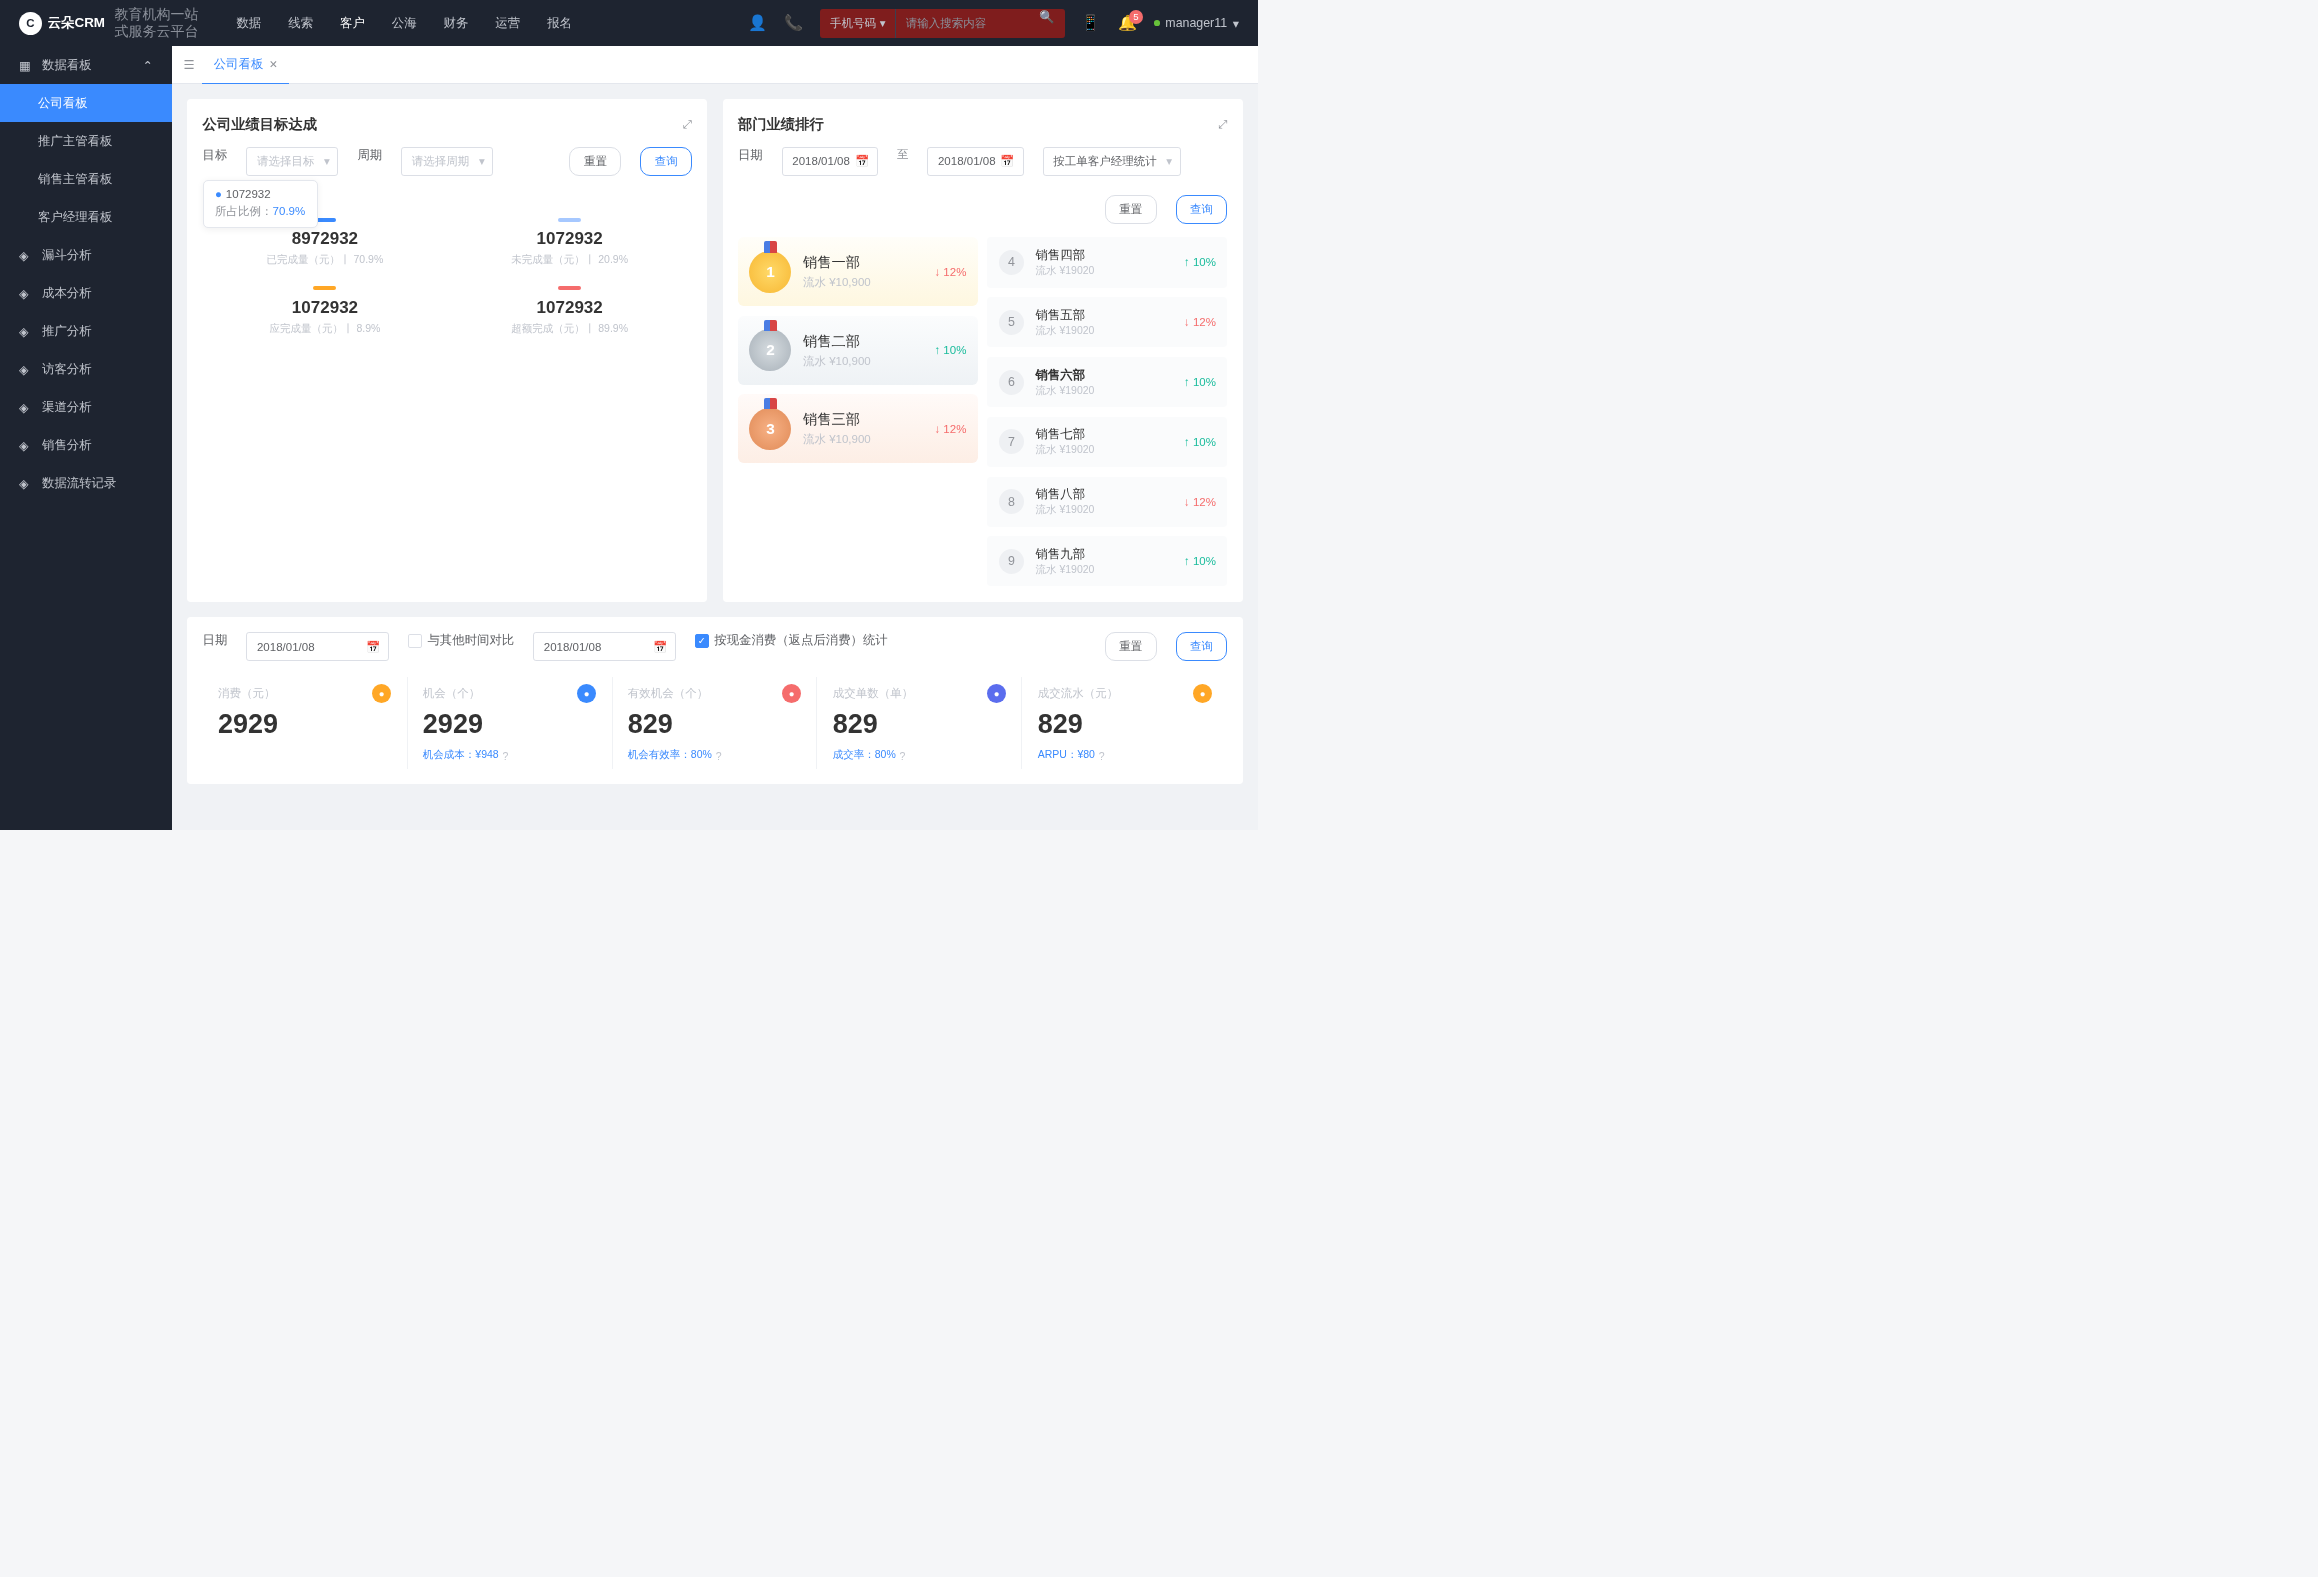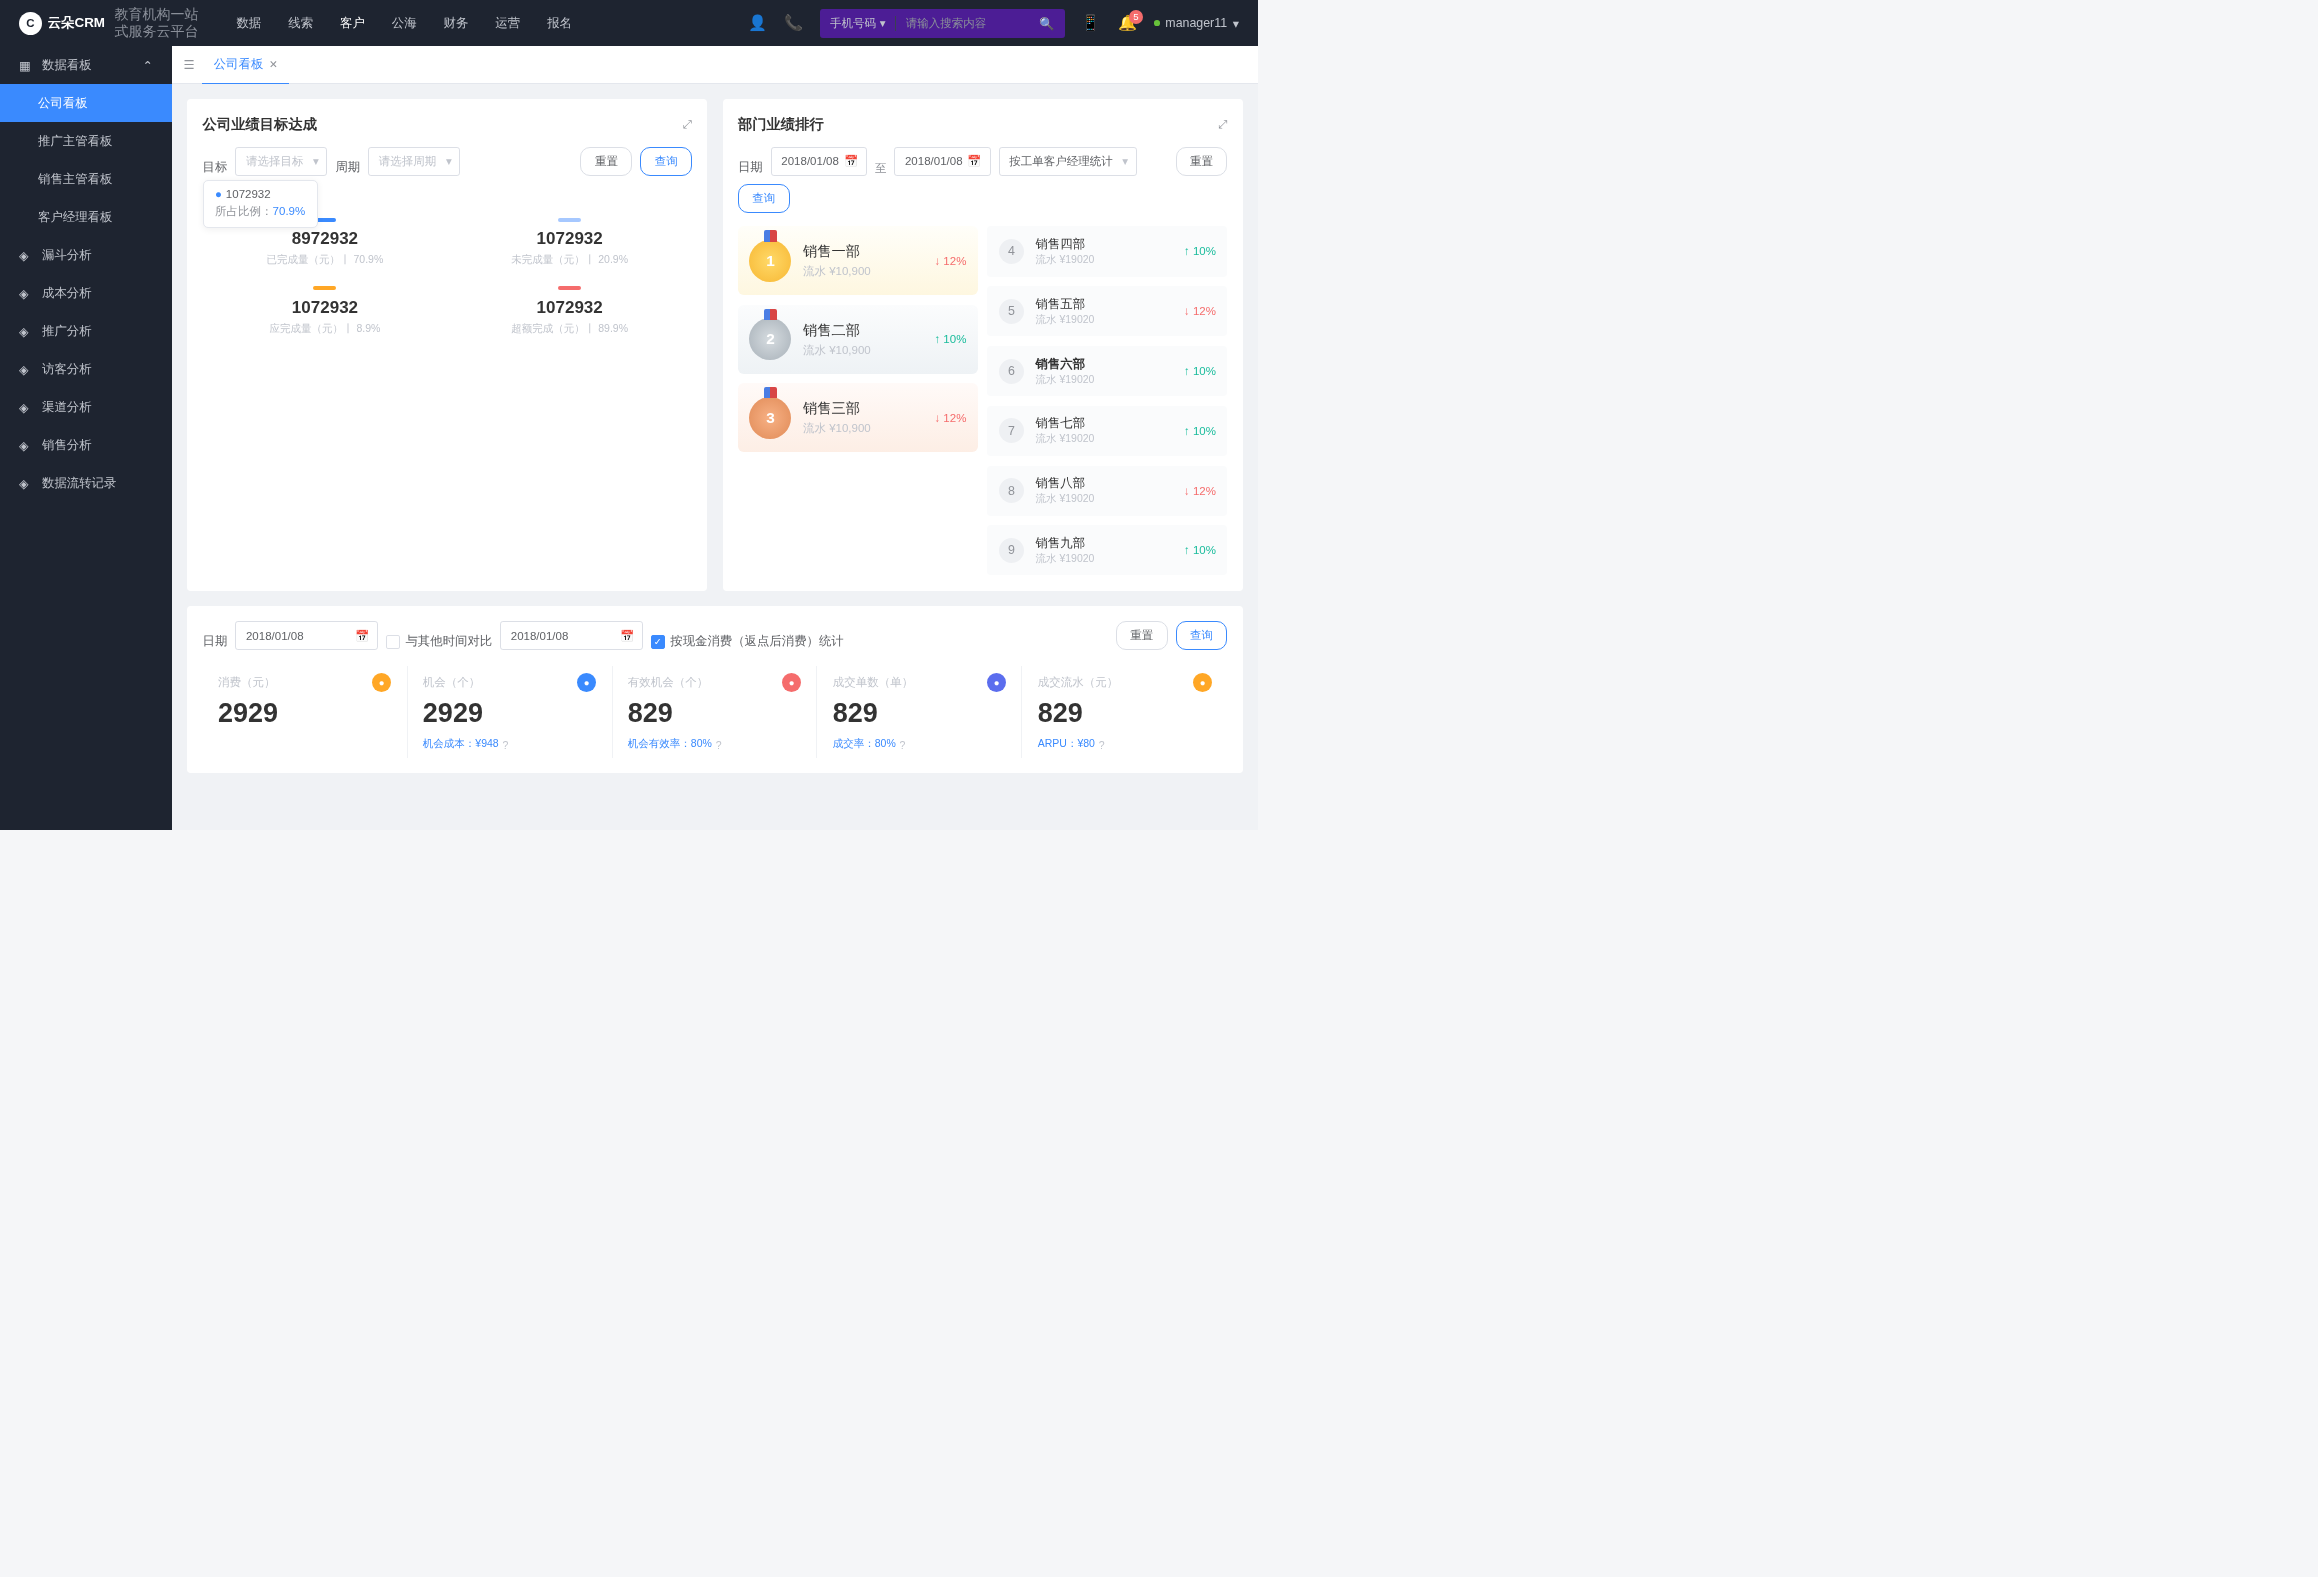--- a/index.html
+++ b/index.html
@@ -7,21 +7,21 @@
 .app{width:1258px;height:830px;display:flex;flex-direction:column;overflow:hidden}
 .topbar{height:46px;background:#1e2430;display:flex;align-items:center;padding:0 19px;color:#fff;flex-shrink:0}
 .logo{display:flex;align-items:center;gap:5.7px;margin-right:38px}
 .logo-mark{width:23px;height:23px;background:#fff;border-radius:50%;display:flex;align-items:center;justify-content:center;color:#1e2430;font-weight:700;font-size:11.5px}
 .logo-txt{font-size:13.4px;font-weight:600}
 .logo-sub{font-size:14px;color:#8a8f99;margin-left:3.8px;line-height:1.2}
 .nav{display:flex;gap:27px}
 .nav-item{color:#c0c4cc;cursor:pointer;font-size:12.4px}
 .nav-item.active{color:#fff}
 .top-right{margin-left:auto;display:flex;align-items:center;gap:17px}
-.search-wrap{display:flex;align-items:center;background:#4c1d95;border-radius:2.9px;height:29px}
+.search-wrap{display:flex;background:#7f1d1d;border-radius:2.9px;height:29px}
 .search-sel{padding:0 9.6px;color:#c0c4cc;font-size:11.5px;border-right:1px solid #3a4050;display:flex;align-items:center;gap:3.8px}
 .search-input{background:transparent;border:none;padding:0 9.6px;color:#fff;width:134px;height:29px;outline:none;font-size:11.5px}
 .search-input::placeholder{color:#8a8f99}
 .search-btn{padding:0 9.6px;color:#8a8f99}
 .icon-btn{color:#c0c4cc;position:relative;font-size:15.3px}
 .badge{position:absolute;top:-3.8px;right:-5.7px;background:#f56c6c;color:#fff;border-radius:7.6px;font-size:9.6px;padding:0 3.8px;min-width:13.4px;height:13.4px;line-height:13.4px;text-align:center}
 .user{display:flex;align-items:center;gap:5.7px;color:#c0c4cc;font-size:12.4px}
 .dot{width:5.7px;height:5.7px;border-radius:50%;background:#67c23a}
 .body{display:flex;flex:1;min-height:0}
 .sidebar{width:172px;background:#1e2430;color:#c0c4cc;flex-shrink:0;overflow-y:auto}
@@ -34,21 +34,21 @@
 .tabs{height:38px;background:#fff;border-bottom:1px solid #e4e7ed;display:flex;align-items:center;padding:0 11.5px}
 .tab-toggle{color:#909399;margin-right:7.6px}
 .tab{padding:0 11.5px;height:38px;line-height:38px;font-size:12.4px;color:#3a8afe;border-bottom:1.9px solid #3a8afe;display:flex;align-items:center;gap:5.7px}
 .tab-close{color:#909399;font-size:10.5px}
 .content{padding:15.3px;display:grid;grid-template-columns:1fr 1fr;gap:15.3px}
 .card{background:#fff;border-radius:3.8px;padding:15.3px}
 .card.full{grid-column:1/3}
 .card-head{display:flex;align-items:center;margin-bottom:13.4px}
 .card-title{font-size:14.3px;font-weight:600;color:#333}
 .card-head .expand{margin-left:auto;color:#909399;font-size:11.5px}
-.filters{display:flex;align-items:flex-end;gap:8px;margin-bottom:13.4px;flex-wrap:wrap}
+.filters{display:flex;align-items:flex-start;gap:19px;margin-bottom:13.4px;flex-wrap:wrap}
 .f-label{font-size:12.4px;color:#606266}
 .f-sel{height:29px;border:1px solid #dcdfe6;border-radius:2.9px;padding:0 23px 0 9.6px;display:flex;align-items:center;color:#c0c4cc;font-size:11.5px;position:relative;min-width:86px}
 .f-sel::after{content:'▾';position:absolute;right:7.6px;color:#c0c4cc}
 .f-input{height:29px;border:1px solid #dcdfe6;border-radius:2.9px;padding:0 27px 0 9.6px;display:flex;align-items:center;color:#606266;font-size:11.5px;position:relative;min-width:96px}
 .f-input .cal{position:absolute;right:7.6px;color:#c0c4cc}
 .f-sep{color:#909399;font-size:11.5px}
 .btn{height:29px;padding:0 13.4px;border:1px solid #dcdfe6;border-radius:10px;background:#fff;color:#606266;font-size:11.5px;cursor:pointer}
 .btn.primary{border-color:#3a8afe;color:#3a8afe}
 .push-right{margin-left:auto}
 .donut-wrap{position:relative;display:flex;flex-direction:column;align-items:center}

